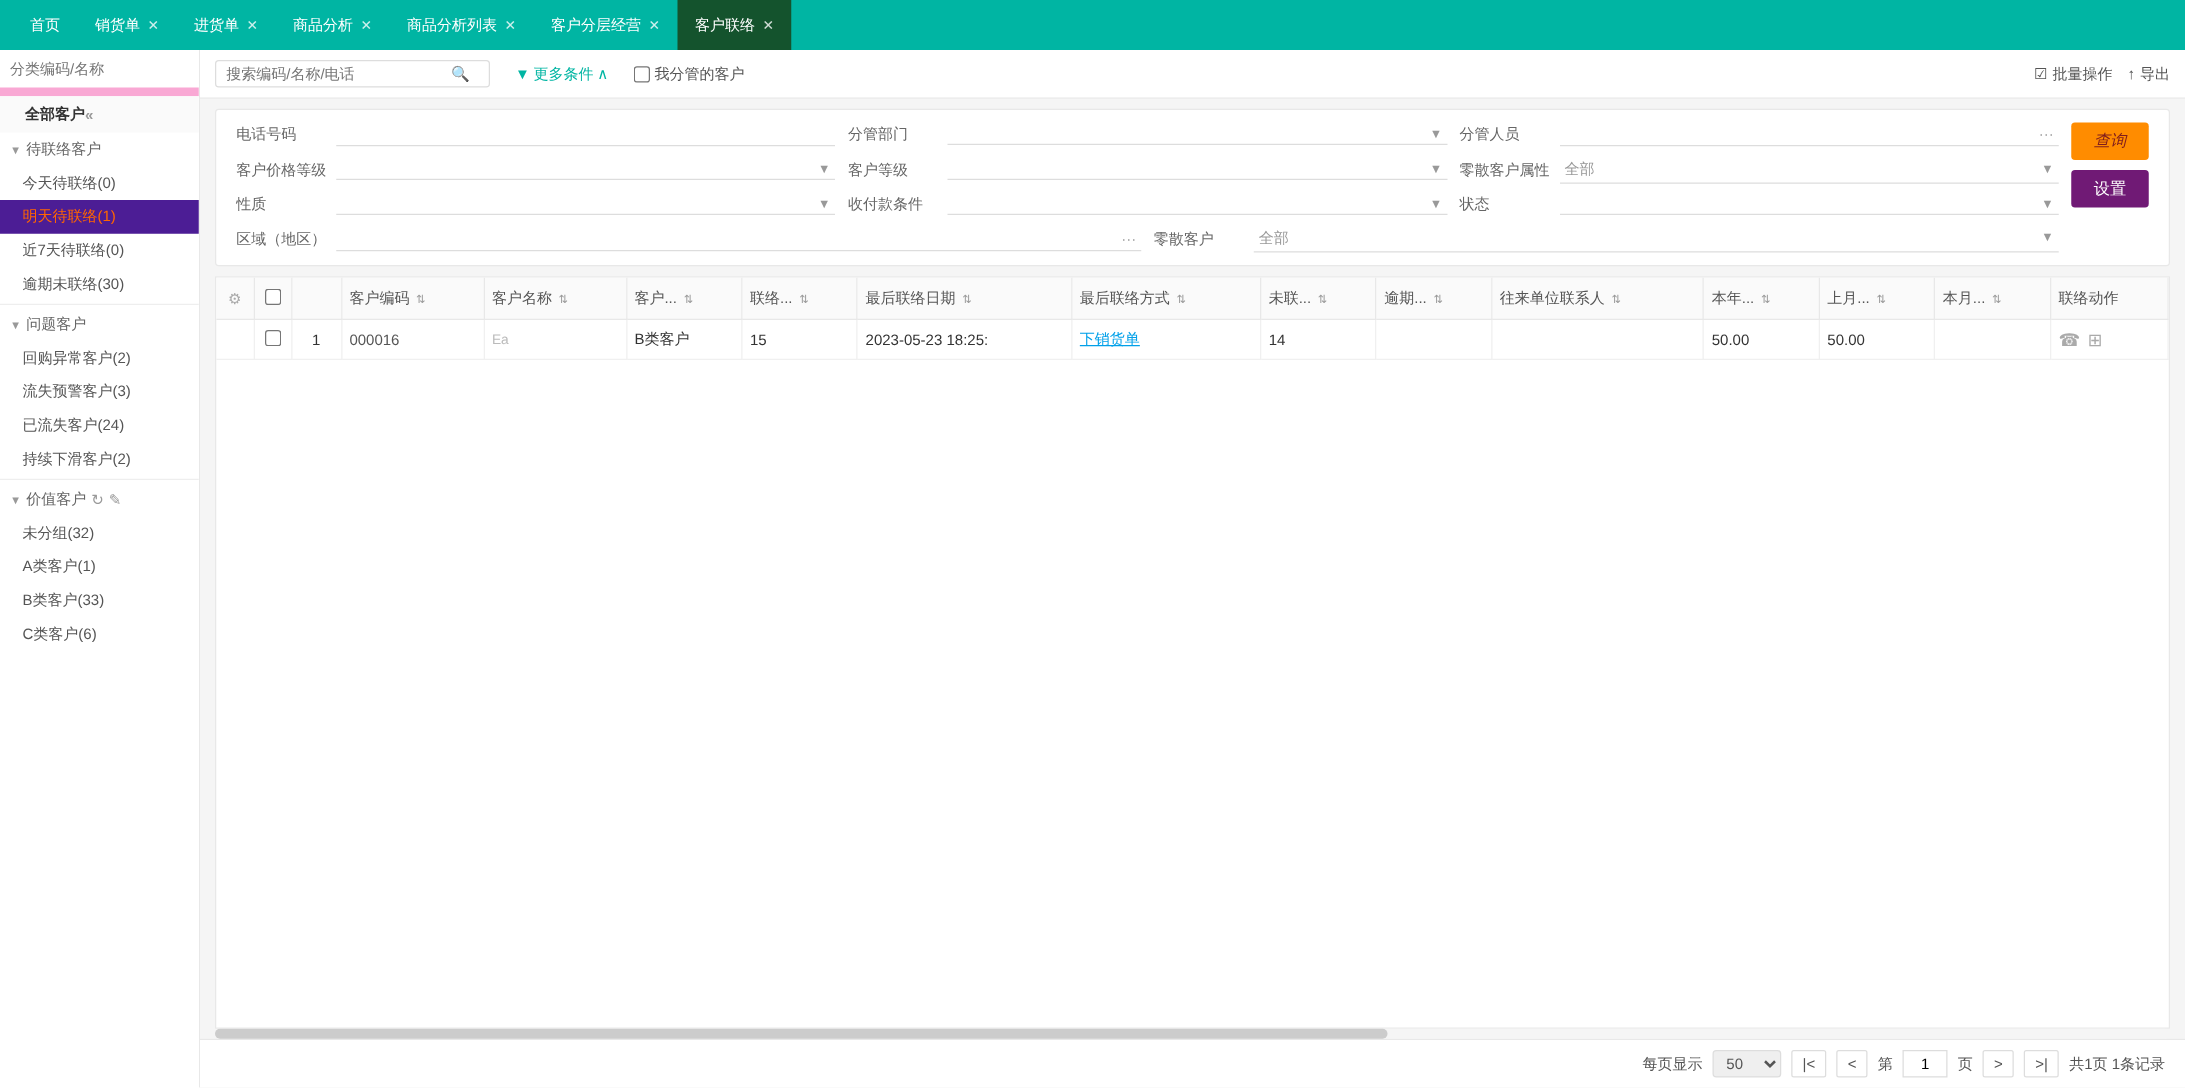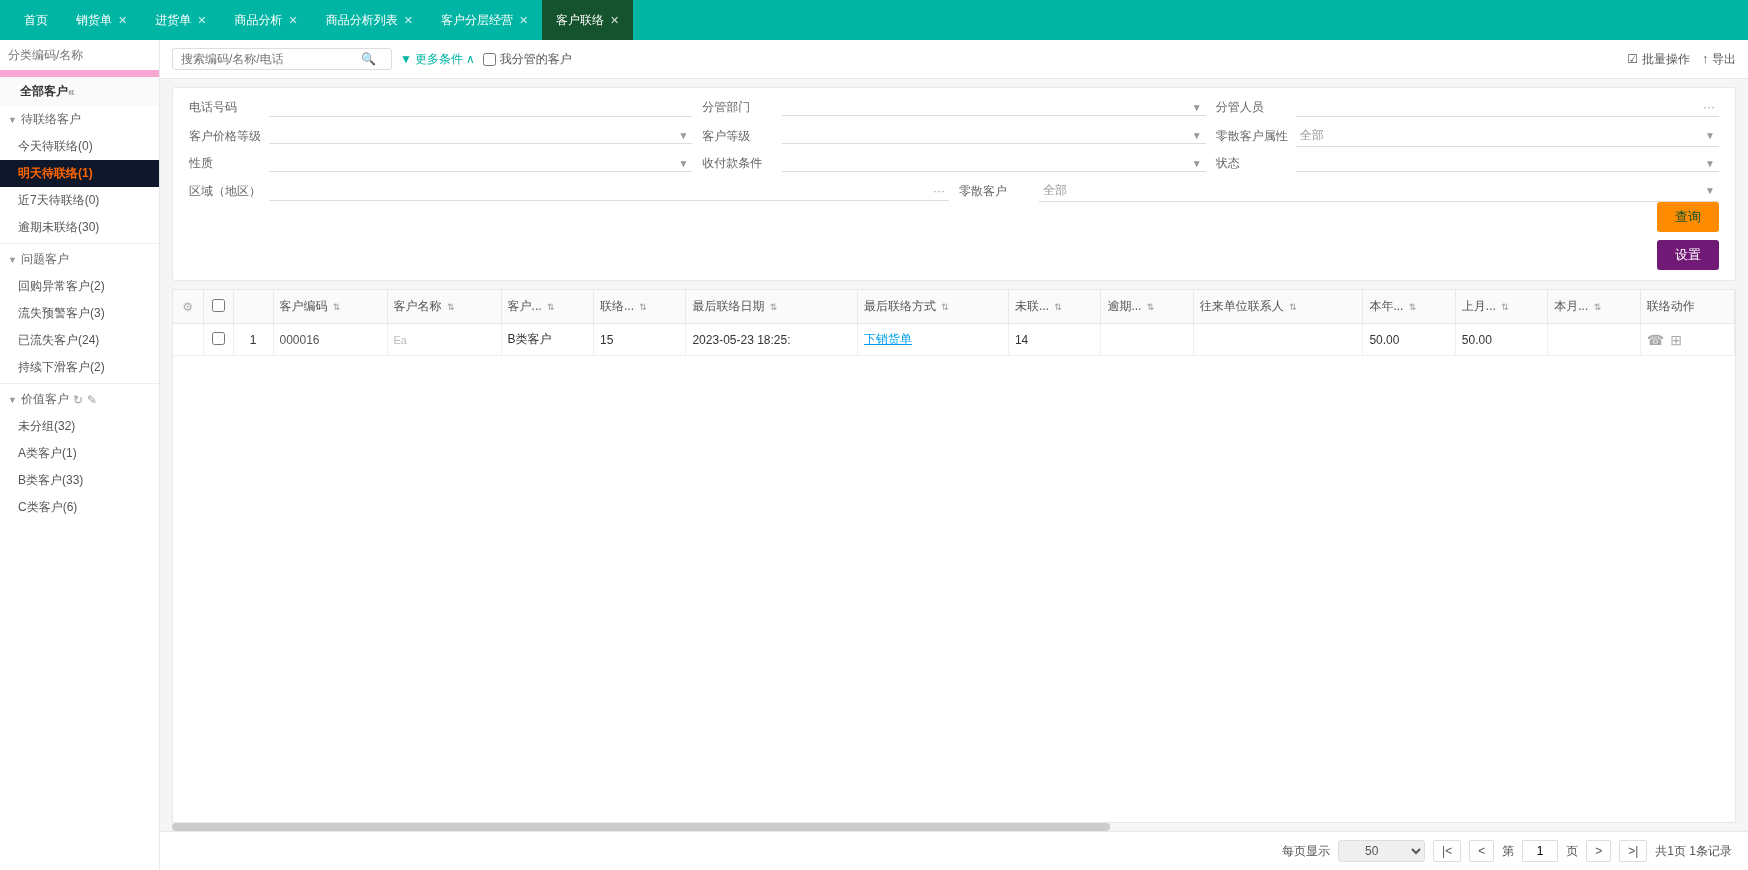--- a/index.html
+++ b/index.html
@@ -89,42 +89,41 @@
       color: #999;
     }
     .sidebar-item {
       padding: 5px 8px 5px 18px;
       color: #555;
       cursor: pointer;
       font-size: 12px;
       white-space: nowrap;
     }
     .sidebar-item.active {
-      background: #0f172a;
+      background: #4c1d95;
       color: #ff6600;
-      font-weight: bold;
     }
     .sidebar-divider { height: 1px; background: #eee; margin: 2px 0; }
 
     
     .content-area {
       flex: 1;
       display: flex;
       flex-direction: column;
       overflow: hidden;
     }
 
     
     .toolbar {
       background: white;
       padding: 8px 12px;
       display: flex;
       align-items: center;
       border-bottom: 1px solid #e8e8e8;
-      gap: 8px;
+      gap: 20px;
     }
     .toolbar-search {
       display: flex;
       align-items: center;
       border: 1px solid #ddd;
       border-radius: 3px;
       padding: 3px 8px;
       width: 220px;
     }
     .toolbar-search input {
@@ -210,27 +209,28 @@
       min-width: 0;
       cursor: pointer;
       padding: 2px 4px;
       justify-content: space-between;
     }
     .filter-select span { color: #999; font-size: 12px; }
     .filter-select .arrow { color: #999; font-size: 10px; }
     .filter-more { color: #999; font-size: 12px; }
     .query-btn {
       background: #ff8c00;
-      color: #14532d;
+      color: #7f1d1d;
       border: none;
       padding: 6px 18px;
       border-radius: 3px;
       cursor: pointer;
       font-size: 13px;
       white-space: nowrap;
+      font-style: italic;
     }
     .set-btn {
       background: #701a75;
       color: white;
       border: none;
       padding: 6px 18px;
       border-radius: 3px;
       cursor: pointer;
       font-size: 13px;
       white-space: nowrap;
@@ -299,21 +299,21 @@
       display: flex;
       align-items: center;
       justify-content: flex-end;
       gap: 8px;
       color: #555;
       font-size: 12px;
     }
     .page-size-select {
       border: 1px solid #ddd;
       border-radius: 3px;
-      padding: 2px 22px;
+      padding: 2px 6px;
       font-size: 12px;
       color: #555;
       cursor: pointer;
     }
     .page-btn {
       border: 1px solid #ddd;
       background: white;
       padding: 3px 8px;
       cursor: pointer;
       color: #555;
@@ -469,21 +469,21 @@
           <span>批量操作</span>
         </div>
         <div class="export-btn">
           <span>↑</span>
           <span>导出</span>
         </div>
       </div>
     </div>
 
     <div class="filter-panel">
-      <div style="display:flex; gap:0;flex-direction:column;">
+      <div style="display:flex; gap:0;">
         <div style="flex:1;">
 
           <div class="filter-row">
             <div class="filter-field">
               <span class="filter-label">电话号码</span>
               <input class="filter-input" type="text" style="">
             </div>
             <div class="filter-field">
               <span class="filter-label">分管部门</span>
               <div class="filter-select">

